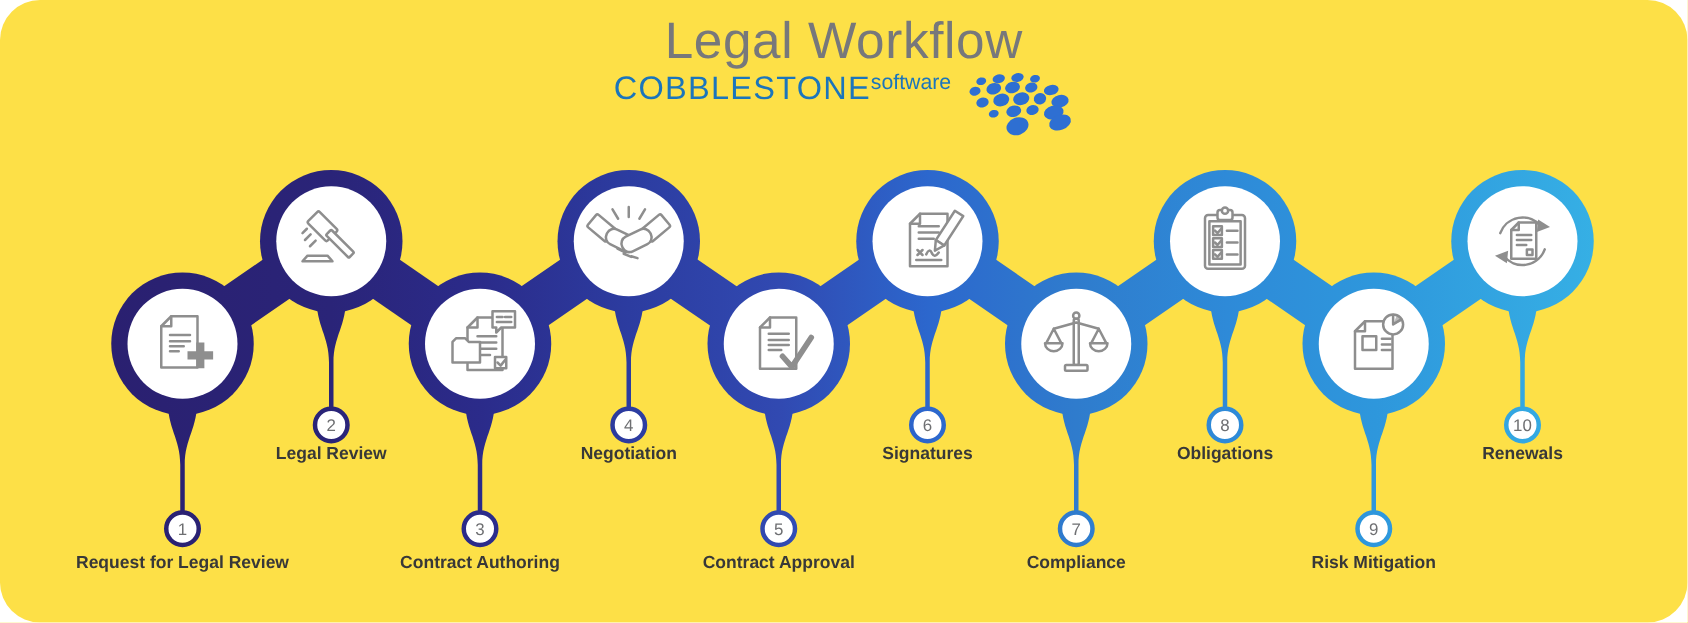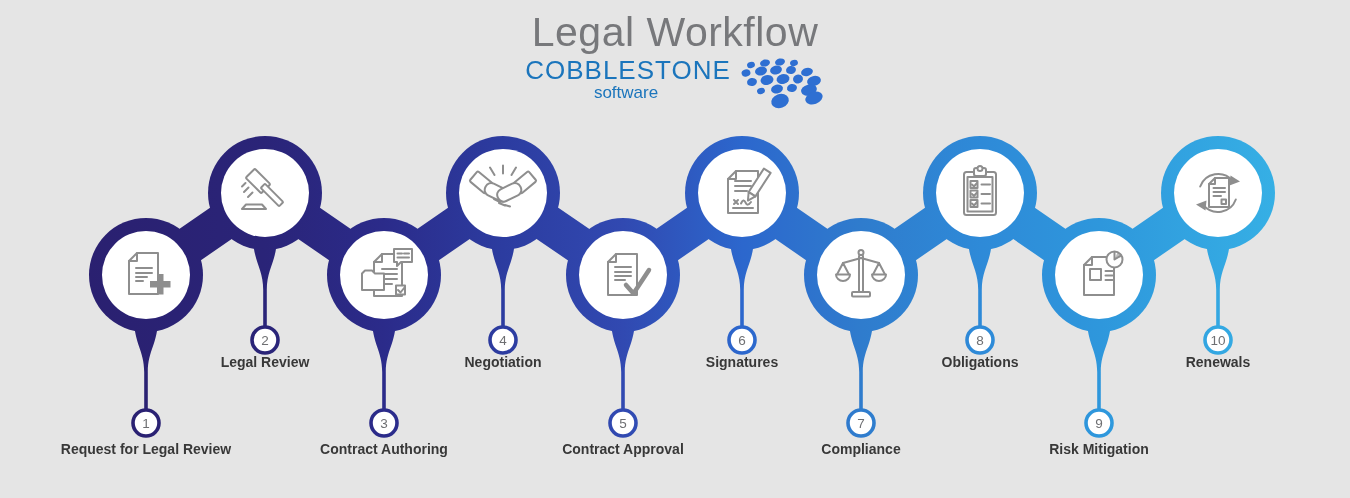--- a/index.html
+++ b/index.html
@@ -1,26 +1,26 @@
 <!DOCTYPE html>
 <html style="--title-gray: #77787B; --brand-blue: #1B75BC; --logo-blue: #2E6FD2; --icon-gray: #8E8E8E; --label-dark: #383838; --number-gray: #6E6F72;"><head>
 <meta charset="utf-8">
 <style>
   html,body{margin:0;padding:0;background:#fff;}
   .stage{
-    position:relative;width:1350px;height:498px;background:#e5e5e5;
-    font-family:"Liberation Sans",sans-serif;overflow:hidden;
+    position:relative;width:1350px;height:498px;background:#fde047;
+    font-family:"Liberation Sans",sans-serif;overflow:hidden;border-radius:32px;
   }
   header{position:absolute;top:10px;left:0;right:0;text-align:center;z-index:2;}
   .title{
     font-size:41px;font-weight:300;letter-spacing:0.5px;line-height:1.12;
     color:var(--title-gray,#77787B);
   }
   .brand-line{display:flex;justify-content:center;align-items:flex-start;margin-top:1px;}
-  .brand-col{display:flex;flex-direction:column;}
+  .brand-col{display:flex;flex-direction:row;}
   .brand{
     font-size:26px;font-weight:400;letter-spacing:1px;line-height:1.05;
     color:var(--brand-blue,#1B75BC);
   }
   .brand-sub{
     font-size:17px;color:var(--brand-blue,#1B75BC);
     text-align:center;margin-top:-1px;padding-right:4px;
   }
   .logo-dots{margin-left:8px;margin-top:1px;flex:0 0 auto;}
   #chain{position:absolute;top:0;left:0;z-index:1;}

